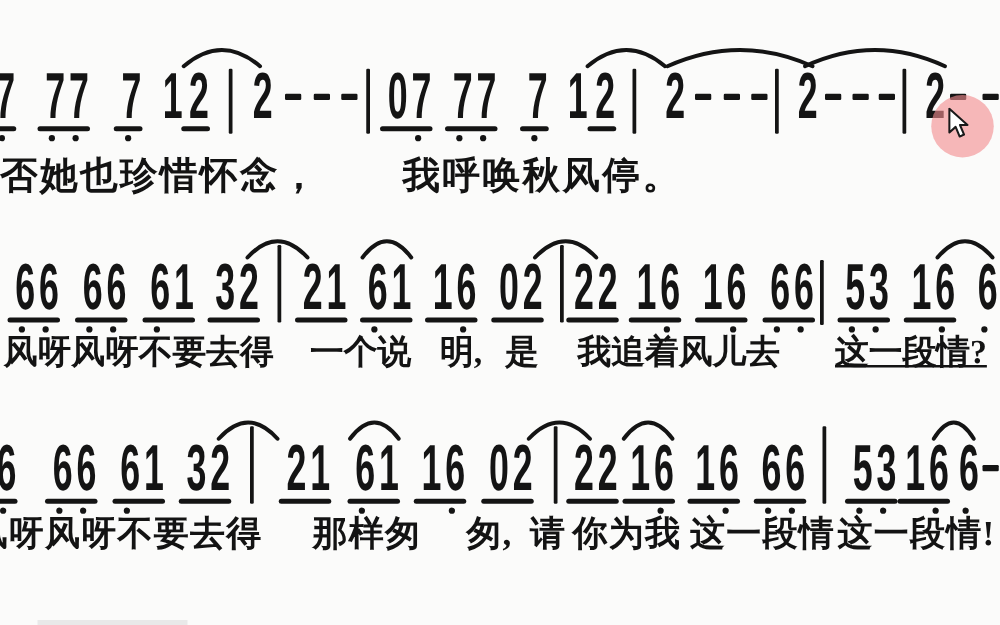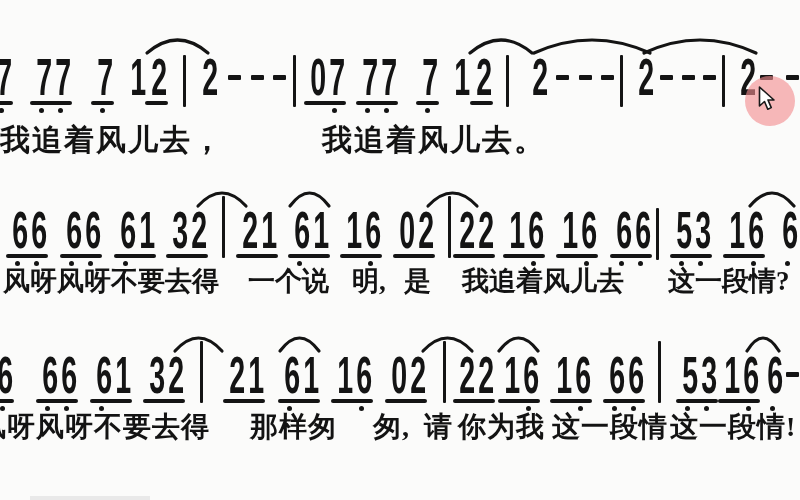--- a/index.html
+++ b/index.html
@@ -114,22 +114,22 @@
       </svg>
       <svg class="arc" width="66" height="20" style="left: 468px; top: 35px;">
         <path d="M2,18 Q 33,-8 64,18" fill="none" stroke="#141414" stroke-width="3.2" stroke-linecap="round"></path>
       </svg>
       <svg class="arc" width="120" height="20" style="left: 532px; top: 35px;">
         <path d="M2,18 Q 60,-8 118,18" fill="none" stroke="#141414" stroke-width="3.2" stroke-linecap="round"></path>
       </svg>
       <svg class="arc" width="116" height="20" style="left: 642px; top: 35px;">
         <path d="M2,18 Q 58,-8 114,18" fill="none" stroke="#141414" stroke-width="3.2" stroke-linecap="round"></path>
       </svg>
-      <div class="lyric" style="left: 0px; top: 120px; font-size: 30px; letter-spacing: 2px;">我追着风儿去，</div>
-      <div class="lyric" style="left: 322px; top: 120px; font-size: 30px; letter-spacing: 2px;">我追着风儿去。</div>
+      <div class="lyric" style="left: 0px; top: 120px; font-size: 30px; letter-spacing: 2px;">否她也珍惜怀念，</div>
+      <div class="lyric" style="left: 322px; top: 120px; font-size: 30px; letter-spacing: 2px;">我呼唤秋风停。</div>
       <div class="group" style="left: 8px; top: 204px; width: 38px;">
         <div class="digit" style="left: 0px;">6</div>
         <div class="digit" style="left: 19px;">6</div>
       </div>
       <div class="dot" style="left: 15px; top: 261px;"></div>
       <div class="dot" style="left: 34px; top: 261px;"></div>
       <div class="beam" style="left: 6px; top: 254px; width: 42px;"></div>
       <div class="group" style="left: 62px; top: 204px; width: 38px;">
         <div class="digit" style="left: 0px;">6</div>
         <div class="digit" style="left: 19px;">6</div>
@@ -224,21 +224,21 @@
         <path d="M2,18 Q 26.5,-8 51,18" fill="none" stroke="#141414" stroke-width="3.2" stroke-linecap="round"></path>
       </svg>
       <svg class="arc" width="48" height="20" style="left: 748px; top: 188px;">
         <path d="M2,18 Q 24,-8 46,18" fill="none" stroke="#141414" stroke-width="3.2" stroke-linecap="round"></path>
       </svg>
       <div class="lyric" style="left: 3px; top: 263px; font-size: 27px; letter-spacing: 0px;">风呀风呀不要去得</div>
       <div class="lyric" style="left: 248px; top: 263px; font-size: 27px; letter-spacing: 0px;">一个说</div>
       <div class="lyric" style="left: 352px; top: 263px; font-size: 27px; letter-spacing: 0px;">明,</div>
       <div class="lyric" style="left: 404px; top: 263px; font-size: 27px; letter-spacing: 0px;">是</div>
       <div class="lyric" style="left: 462px; top: 263px; font-size: 27px; letter-spacing: 0px;">我追着风儿去</div>
-      <div class="lyric" style="left: 668px; top: 263px; font-size: 27px; letter-spacing: 0px;">这一段情?</div>
+      <div class="lyric" style="left: 668px; top: 263px; font-size: 27px; letter-spacing: 0px; text-decoration: underline;">这一段情?</div>
       <div class="group" style="left: -26px; top: 349px; width: 38px;">
         <div class="digit" style="left: 19px;">6</div>
       </div>
       <div class="dot" style="left: 0px; top: 406px;"></div>
       <div class="beam" style="left: -28px; top: 399px; width: 42px;"></div>
       <div class="group" style="left: 38px; top: 349px; width: 38px;">
         <div class="digit" style="left: 0px;">6</div>
         <div class="digit" style="left: 19px;">6</div>
       </div>
       <div class="dot" style="left: 45px; top: 406px;"></div>

